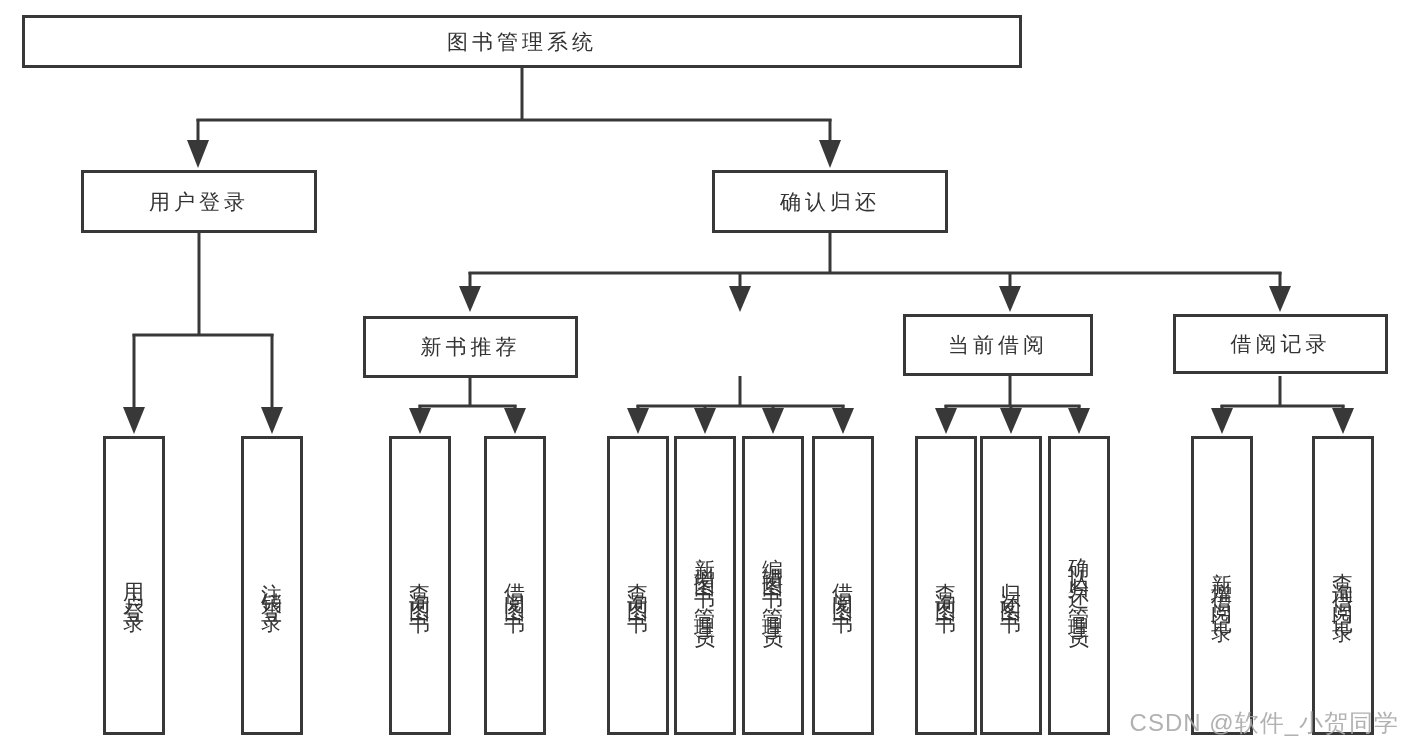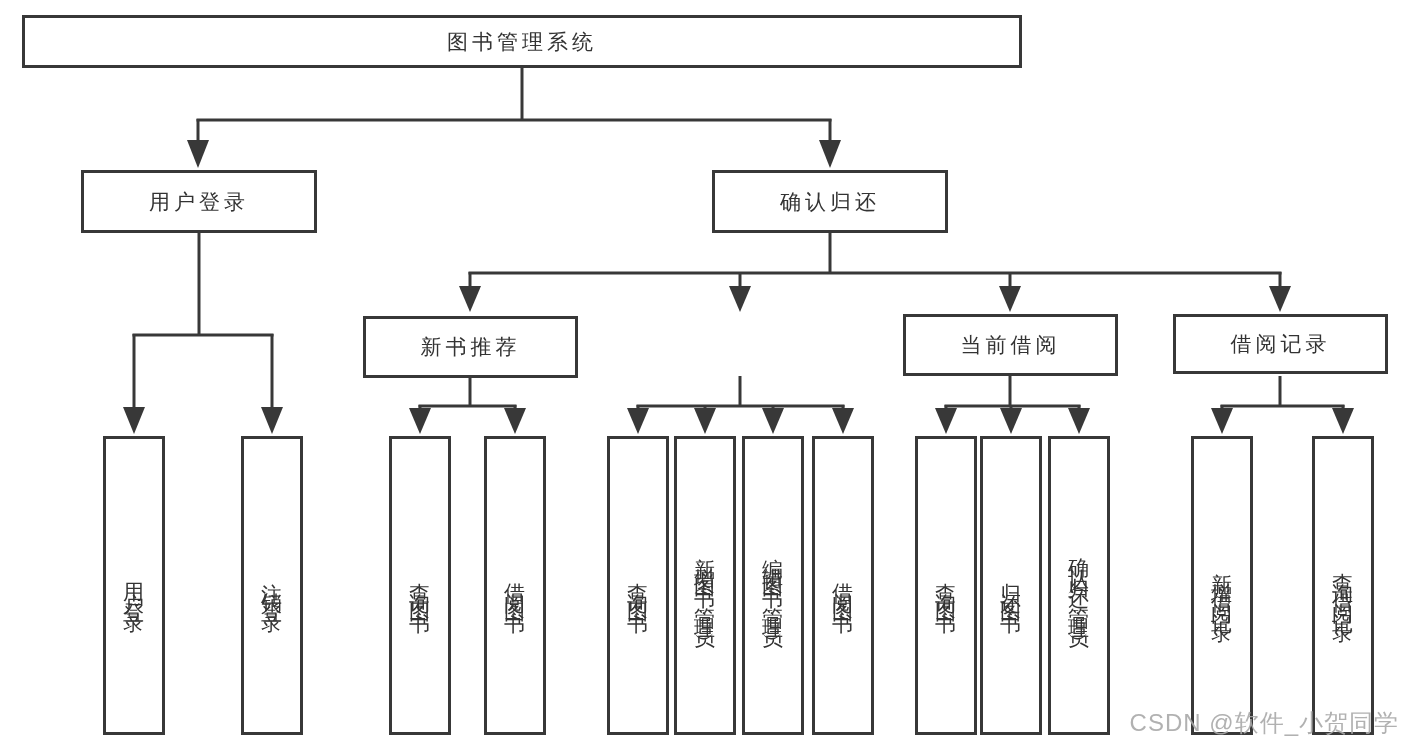--- a/index.html
+++ b/index.html
@@ -18,21 +18,21 @@
   .v-node {
     writing-mode:vertical-rl; text-orientation:mixed;
     font-size:21px; letter-spacing:10px; line-height:1;
   }
   
   .n-root { left:22px;  top:15px;  width:1000px; height:53px; }
   .n-b0   { left:81px;  top:170px; width:236px;  height:63px; }
   .n-b1   { left:712px; top:170px; width:236px;  height:63px; }
   .n-c0   { left:363px; top:316px; width:215px;  height:62px; }
   .n-c1   { left:632px; top:314px; width:216px;  height:62px; }
-  .n-c2   { left:903px; top:314px; width:215px;  height:62px; }
+  .n-c2   { left:903px; top:314px; width:190px;  height:62px; }
   .n-c3   { left:1173px;top:314px; width:215px;  height:60px; }
   .leaf   { top:436px; width:62px; height:299px; }
   .l-0  { left:103px; }  .l-1  { left:241px; }
   .l-2  { left:389px; }  .l-3  { left:484px; }
   .l-4  { left:607px; }  .l-5  { left:674px; }
   .l-6  { left:742px; }  .l-7  { left:812px; }
   .l-8  { left:915px; }  .l-9  { left:980px; }
   .l-10 { left:1048px; }
   .l-11 { left:1191px; } .l-12 { left:1312px; }
   .watermark {

